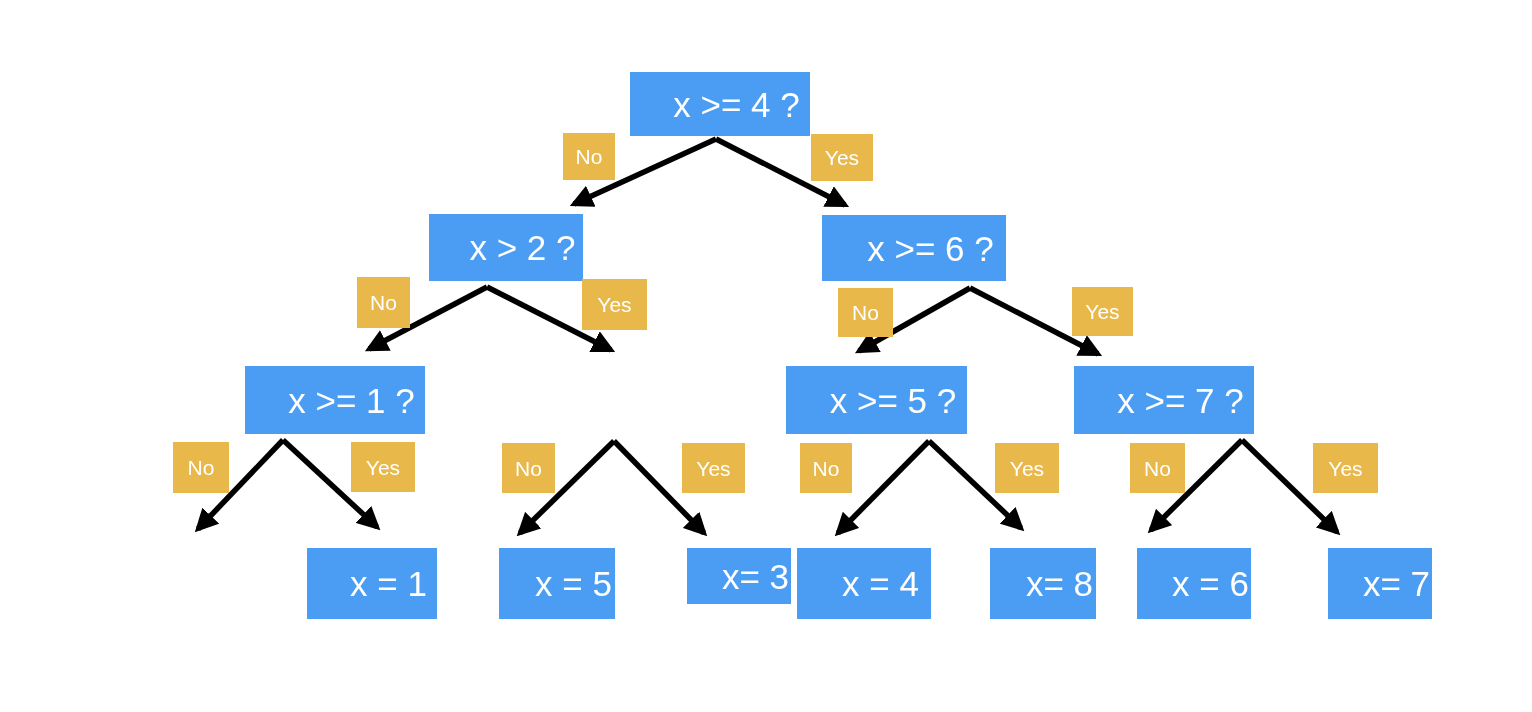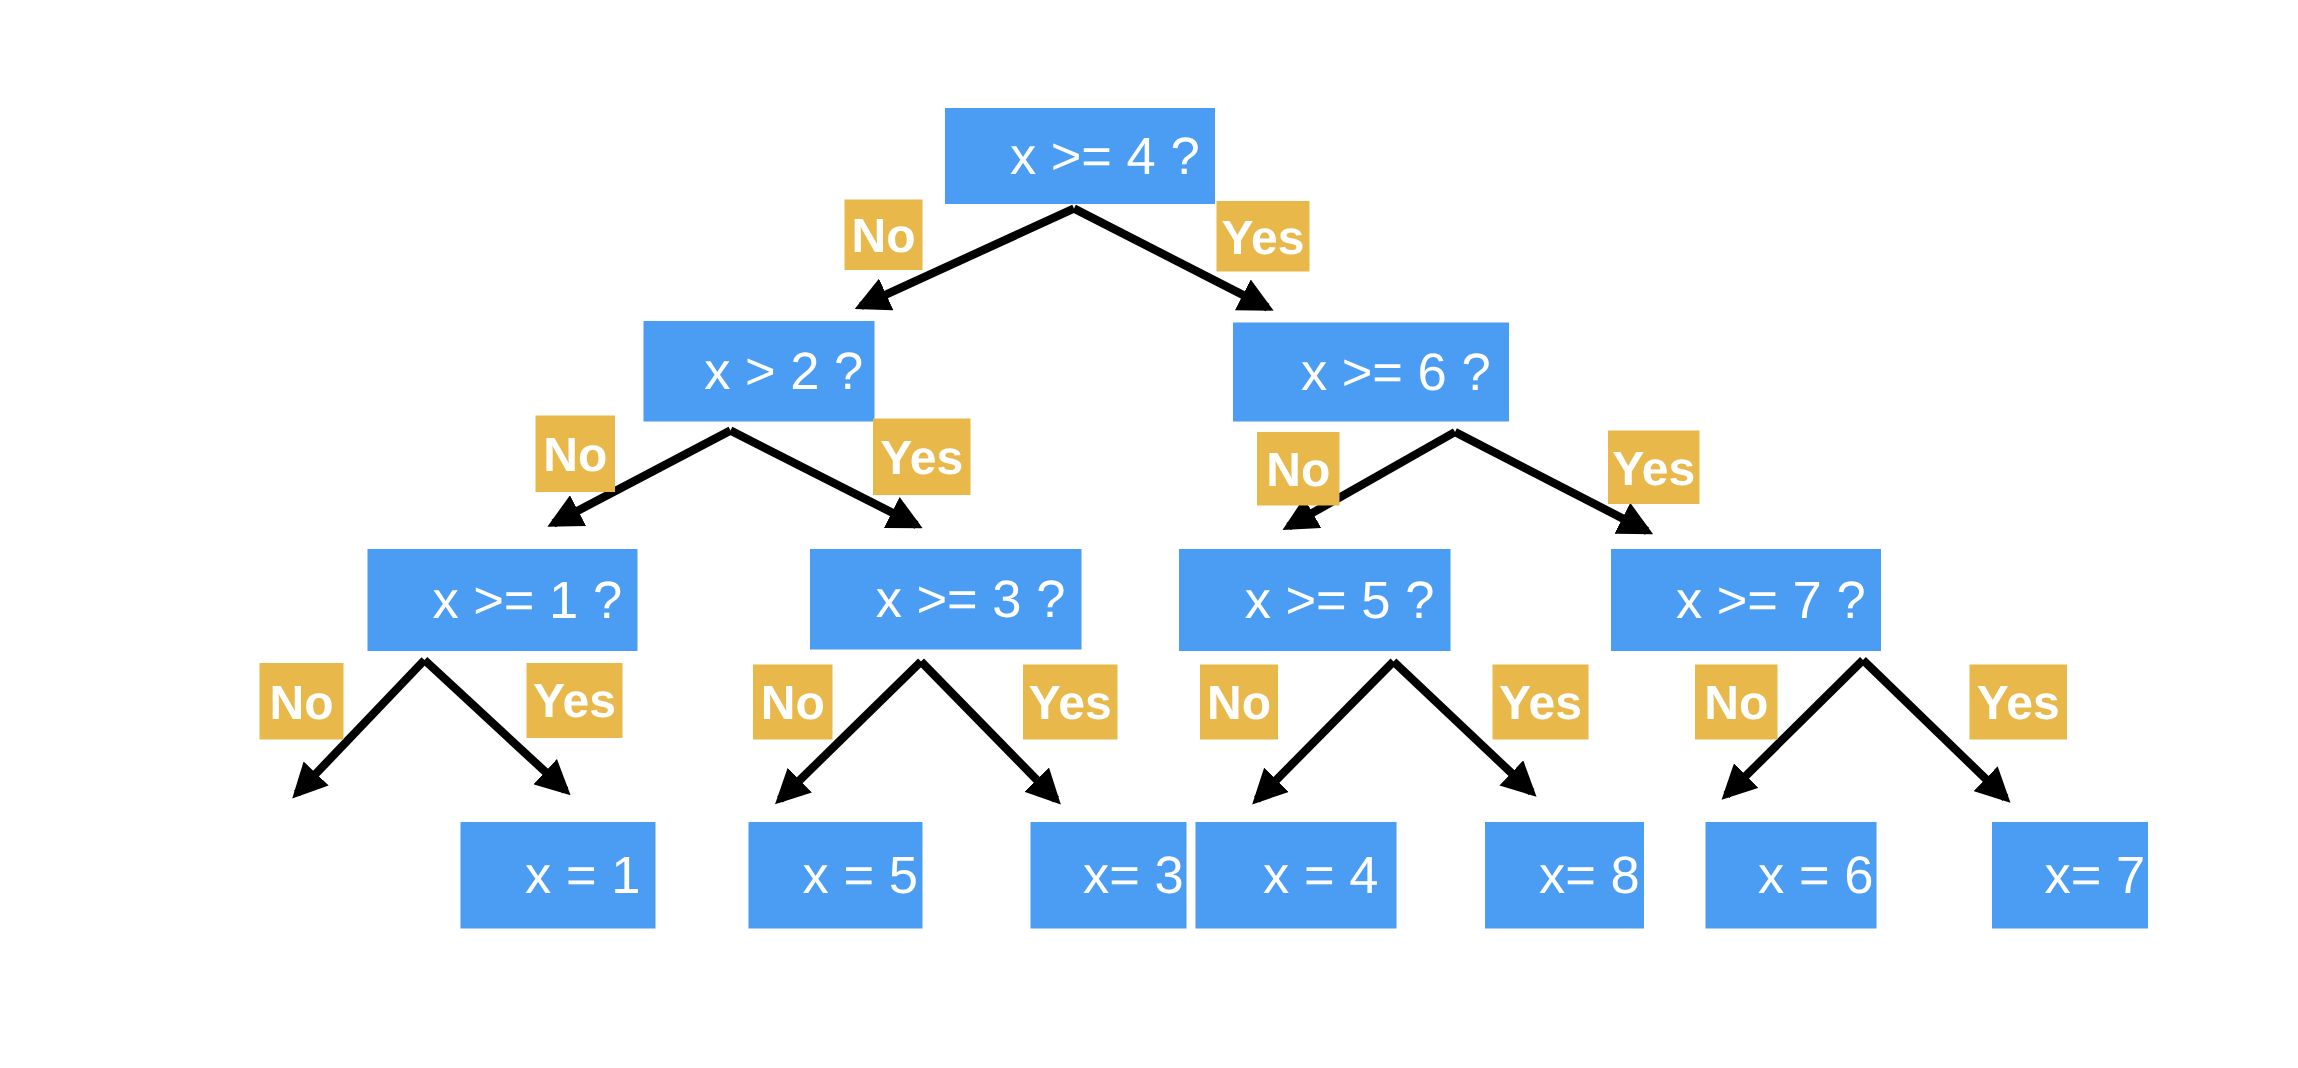--- a/index.html
+++ b/index.html
@@ -27,21 +27,21 @@
     font-size: 35px; font-weight: 500;
     white-space: pre;
     line-height: 1;
     padding-left: 33px;
   }
   .tag {
     position: absolute;
     background: var(--tag-bg, #e8b84b);
     color: var(--node-text, #ffffff);
     display: flex; align-items: center; justify-content: center;
-    font-size: 32px; font-weight: 700;
+    font-size: 21px; font-weight: 400;
     line-height: 1;
   }
 </style>
 </head>
 <body>
 
 <div class="stage">
 
   <svg class="arrow-layer" width="1532" height="712" viewBox="0 0 1532 712" xmlns="http://www.w3.org/2000/svg">
     <defs>
@@ -64,40 +64,39 @@
       <line x1="929" y1="441" x2="1021" y2="528" marker-end="url(#ah)"></line>
       <line x1="1242" y1="440" x2="1151" y2="530" marker-end="url(#ah)"></line>
       <line x1="1242" y1="440" x2="1337" y2="532" marker-end="url(#ah)"></line>
     </g>
   </svg>
 
   <div class="node" style="left:630px;top:72px;width:180px;height:64px">x &gt;= 4 ?</div>
   <div class="node" style="left:429px;top:214px;width:154px;height:67px">x &gt; 2 ?</div>
   <div class="node" style="left:822px;top:215px;width:184px;height:66px">x &gt;= 6 ?</div>
   <div class="node" style="left:245px;top:366px;width:180px;height:68px">x &gt;= 1 ?</div>
-  <div class="node" style="left:540px;top:366px;width:181px;height:67px">x &gt;= 3 ?</div>
   <div class="node" style="left:786px;top:366px;width:181px;height:68px">x &gt;= 5 ?</div>
   <div class="node" style="left:1074px;top:366px;width:180px;height:68px">x &gt;= 7 ?</div>
 
   <div class="tag" style="left:563px;top:133px;width:52px;height:47px">No</div>
   <div class="tag" style="left:811px;top:134px;width:62px;height:47px">Yes</div>
   <div class="tag" style="left:357px;top:277px;width:53px;height:51px">No</div>
   <div class="tag" style="left:582px;top:279px;width:65px;height:51px">Yes</div>
   <div class="tag" style="left:838px;top:288px;width:55px;height:49px">No</div>
   <div class="tag" style="left:1072px;top:287px;width:61px;height:49px">Yes</div>
   <div class="tag" style="left:173px;top:442px;width:56px;height:51px">No</div>
   <div class="tag" style="left:351px;top:442px;width:64px;height:50px">Yes</div>
   <div class="tag" style="left:502px;top:443px;width:53px;height:50px">No</div>
   <div class="tag" style="left:682px;top:443px;width:63px;height:50px">Yes</div>
   <div class="tag" style="left:800px;top:443px;width:52px;height:50px">No</div>
   <div class="tag" style="left:995px;top:443px;width:64px;height:50px">Yes</div>
   <div class="tag" style="left:1130px;top:443px;width:55px;height:50px">No</div>
   <div class="tag" style="left:1313px;top:443px;width:65px;height:50px">Yes</div>
 
   <div class="leaf" style="left:307px;top:548px;width:130px;height:71px">x = 1</div>
   <div class="leaf" style="left:499px;top:548px;width:116px;height:71px">x = 5</div>
-  <div class="leaf" style="left:687px;top:548px;width:104px;height:71px">x= 3</div>
+  <div class="leaf" style="left:687px;top:548px;width:104px;height:56px">x= 3</div>
   <div class="leaf" style="left:797px;top:548px;width:134px;height:71px">x = 4</div>
   <div class="leaf" style="left:990px;top:548px;width:106px;height:71px">x= 8</div>
   <div class="leaf" style="left:1137px;top:548px;width:114px;height:71px">x = 6</div>
   <div class="leaf" style="left:1328px;top:548px;width:104px;height:71px">x= 7</div>
 
 </div>
 
 </body></html>

